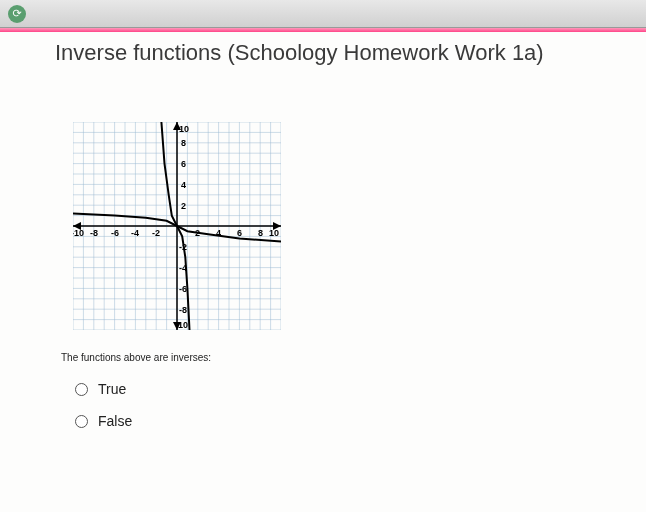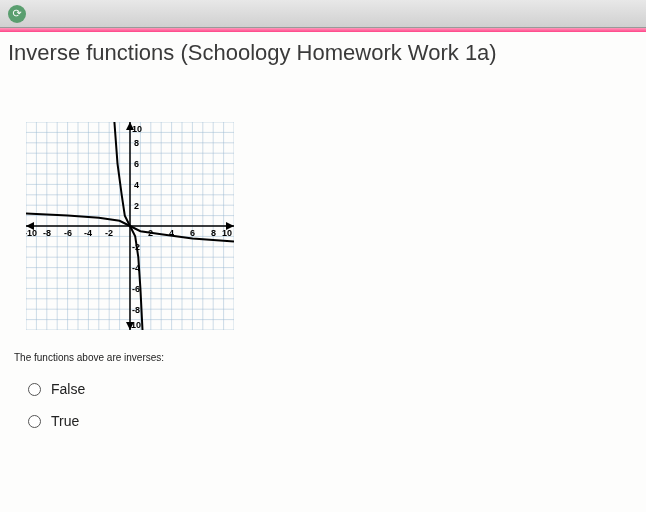--- a/index.html
+++ b/index.html
@@ -35,20 +35,21 @@
       background: linear-gradient(#f9b, #f48);
     }
     .title {
       padding: 8px 0 16px 0;
       font-size: 22px;
       color: #3a3a3a;
       font-weight: 500;
     }
     .content {
       padding: 0 8px;
+      margin-left: 47px;
     }
     .graph-container {
       margin: 40px 0 0 18px;
       position: relative;
       width: 208px;
       height: 208px;
     }
     .graph-svg {
       display: block;
     }
@@ -171,20 +172,20 @@
       <path id="curve-f" fill="none" stroke="#000" stroke-width="2" d="M0.0 91.5 L41.6 93.6 L72.8 95.7 L93.6 98.8 L104.0 104.0 L114.4 109.2 L135.2 112.3 L166.4 116.5 L208.0 119.6"></path>
       <path id="curve-g" fill="none" stroke="#000" stroke-width="2" d="M116.5 208.0 L114.4 166.4 L112.3 135.2 L109.2 114.4 L104.0 104.0 L98.8 93.6 L95.7 72.8 L91.5 41.6 L88.4 0.0"></path>
     </svg>
   </div>
 
   <div class="question">The functions above are inverses:</div>
 
   <div class="options">
     <div class="option">
       <span class="radio"></span>
-      <span>False</span>
+      <span>True</span>
     </div>
     <div class="option">
       <span class="radio"></span>
-      <span>True</span>
+      <span>False</span>
     </div>
   </div>
 </div>
 
 </body></html>

